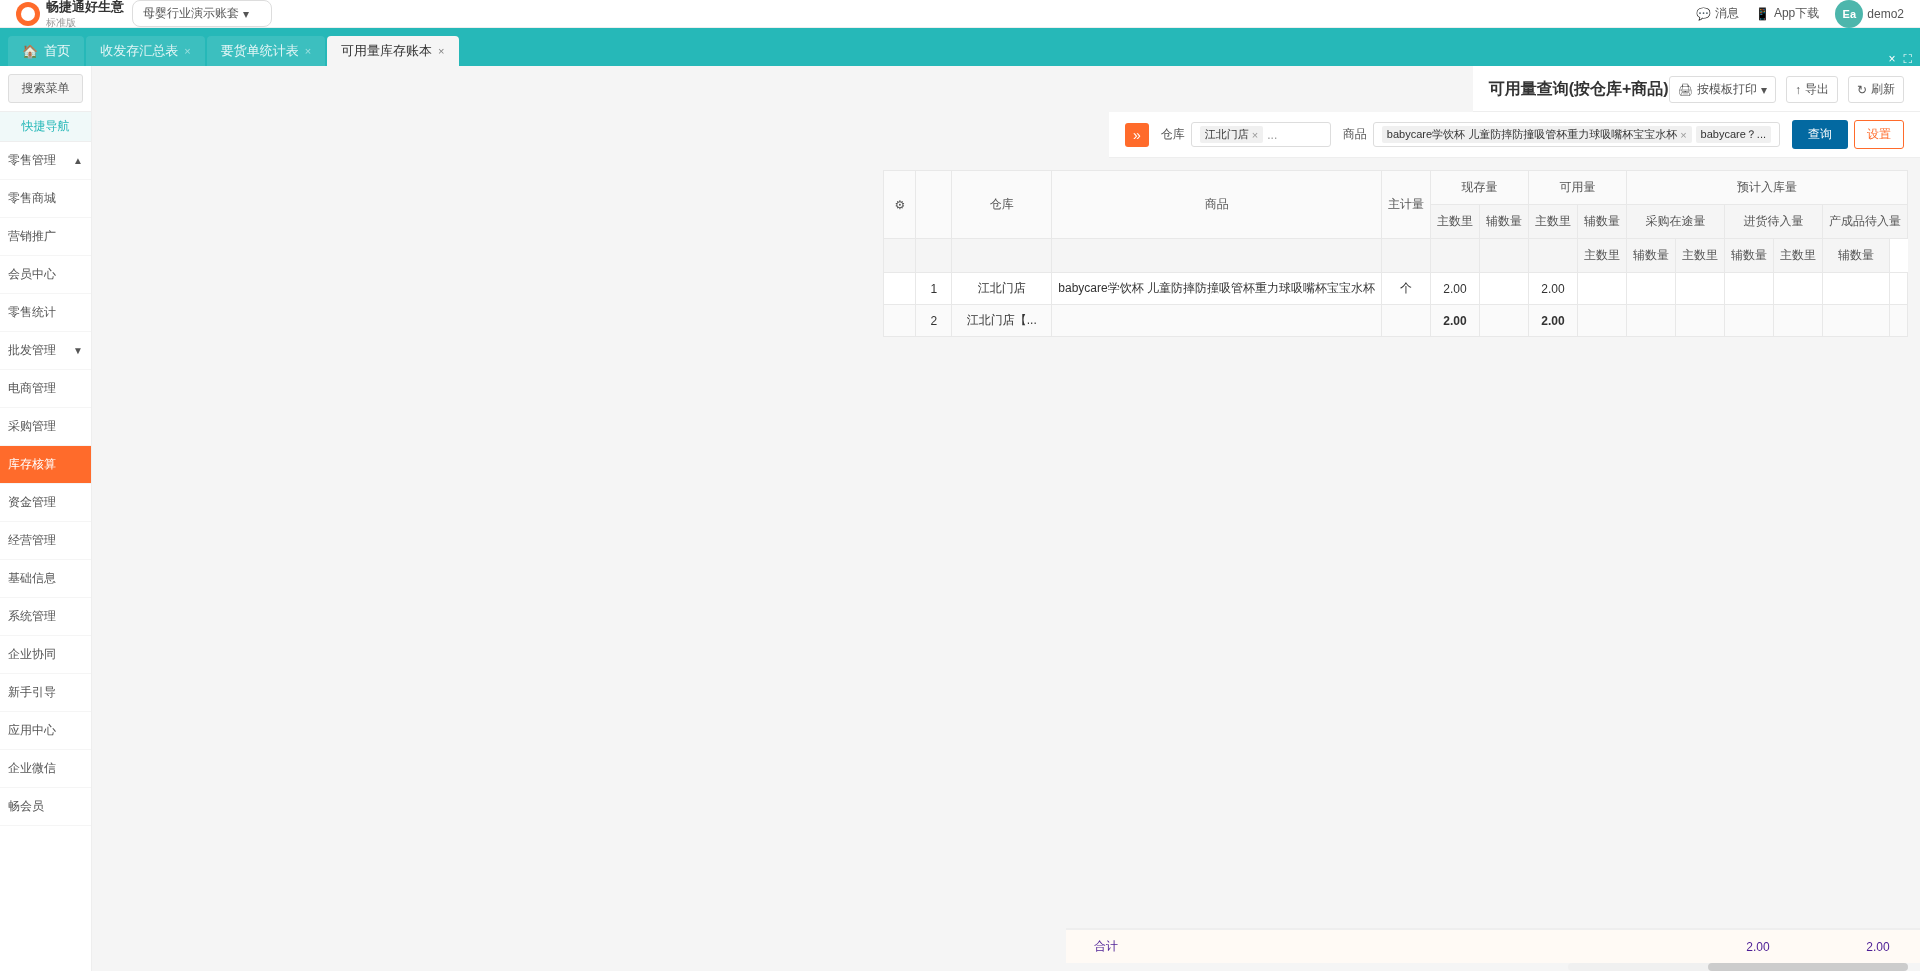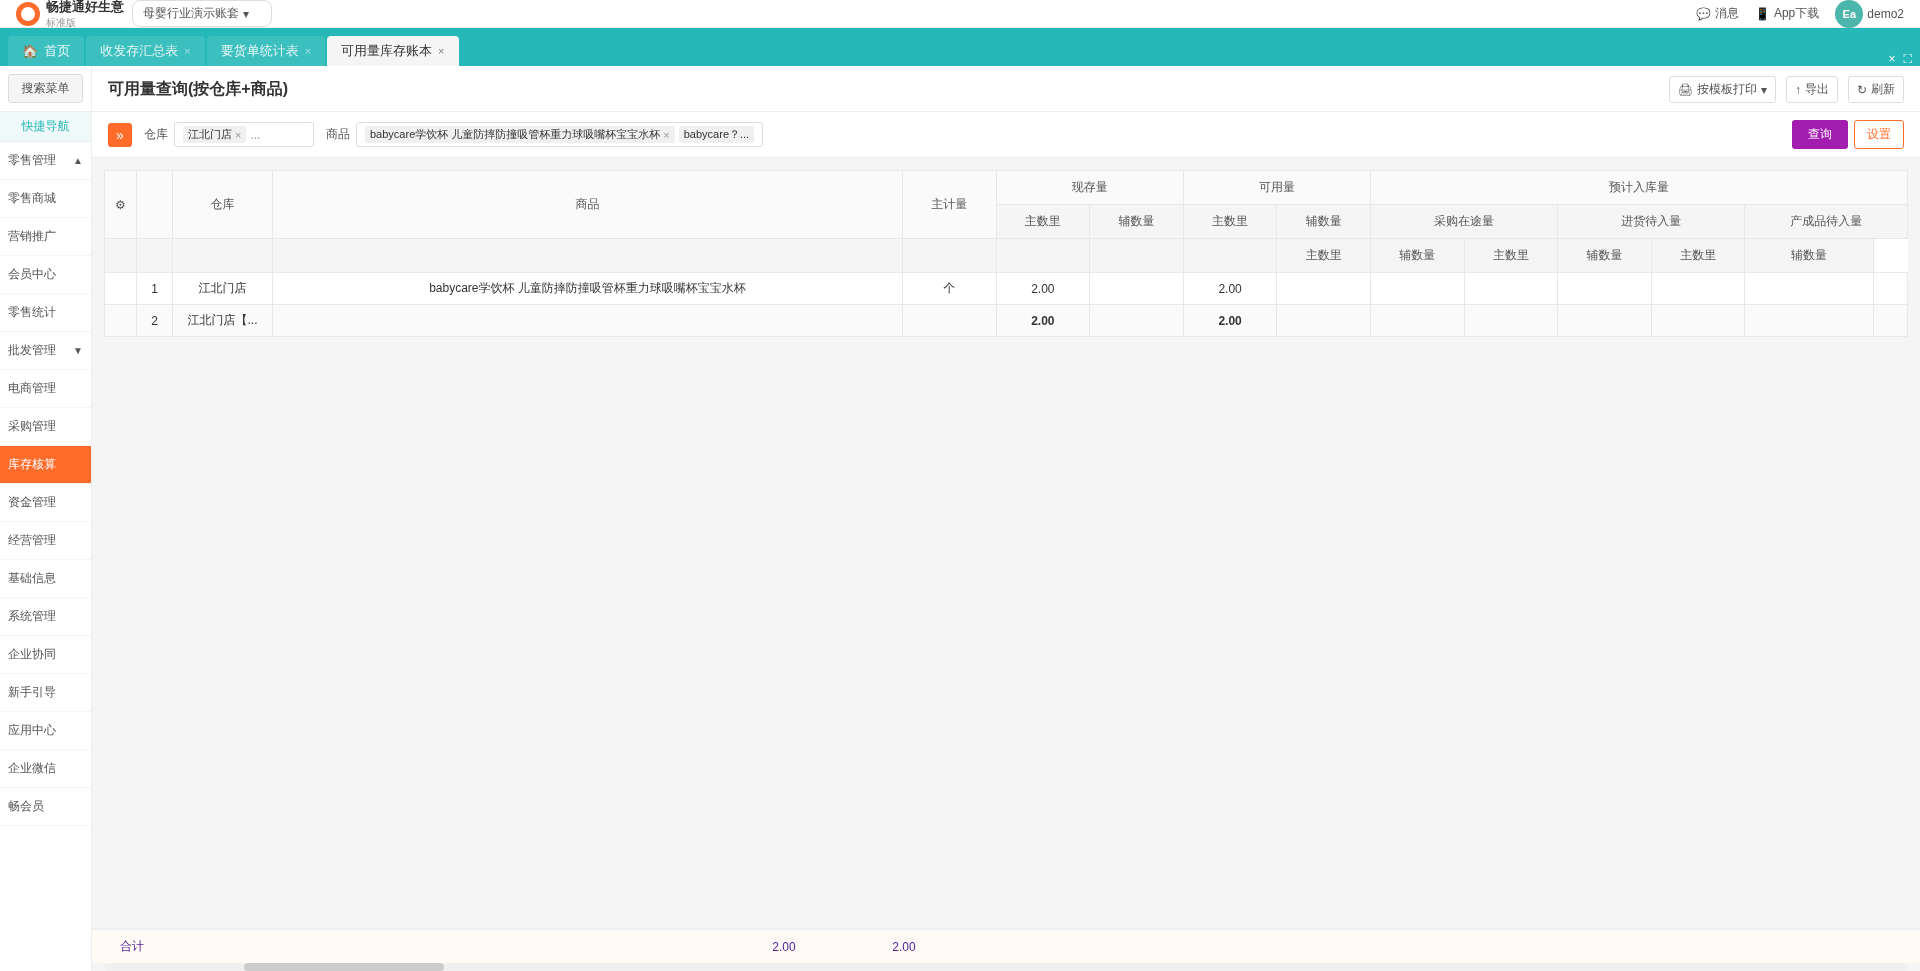--- a/index.html
+++ b/index.html
@@ -115,20 +115,21 @@
     }
     .sidebar-item .arrow { font-size: 10px; }
 
     
     .content {
       flex: 1;
       overflow: hidden;
       display: flex;
       flex-direction: column;
       background: #f5f5f5;
+      align-items: flex-end;
     }
 
     
     .page-header {
       background: #fff;
       padding: 10px 16px 0;
       border-bottom: 1px solid #eee;
       flex-shrink: 0;
     }
     .page-title-row {
@@ -186,21 +187,21 @@
     .filter-tag .x { cursor: pointer; color: #999; }
     .filter-more { color: #999; cursor: pointer; }
     .filter-product-input {
       display: flex; align-items: center; gap: 4px;
       border: 1px solid #ddd; border-radius: 3px;
       padding: 3px 8px; background: white; min-width: 380px;
       font-size: 12px; color: #333; flex-wrap: wrap;
     }
     .filter-actions { margin-left: auto; display: flex; gap: 6px; }
     .btn-query {
-      background: #a21caf; color: white; border: none;
+      background: #0369a1; color: white; border: none;
       border-radius: 3px; padding: 5px 16px; cursor: pointer; font-size: 12px;
     }
     .btn-settings {
       background: white; color: #ff6b2b; border: 1px solid #ff6b2b;
       border-radius: 3px; padding: 5px 12px; cursor: pointer; font-size: 12px;
     }
 
     
     .table-area {
       flex: 1;

